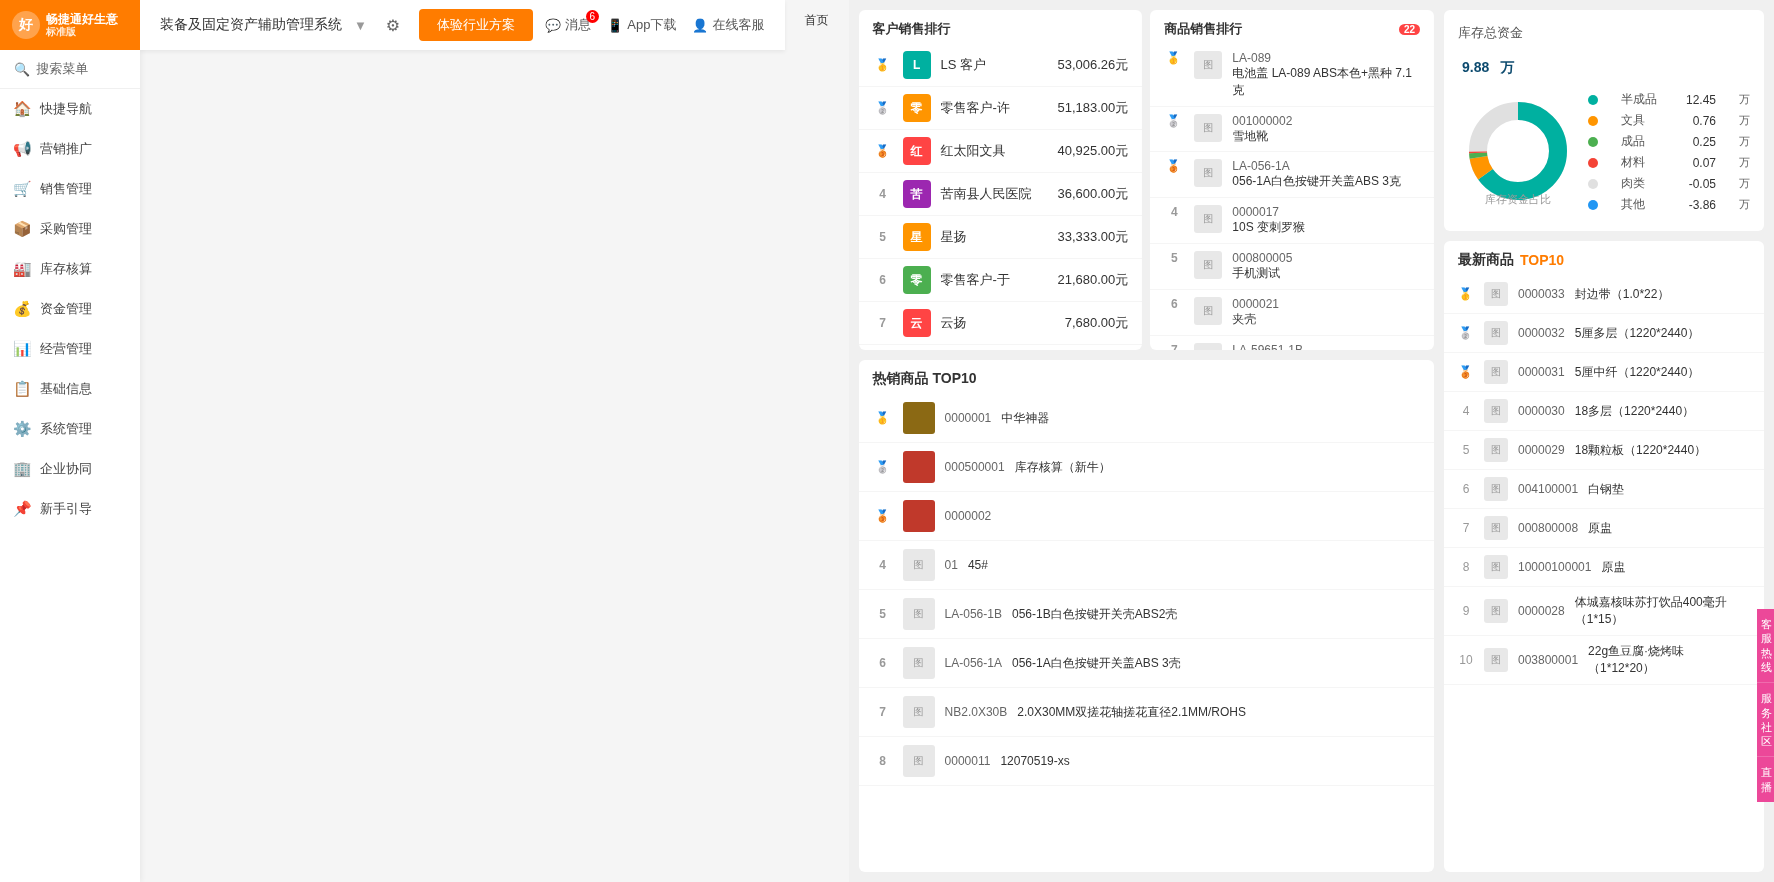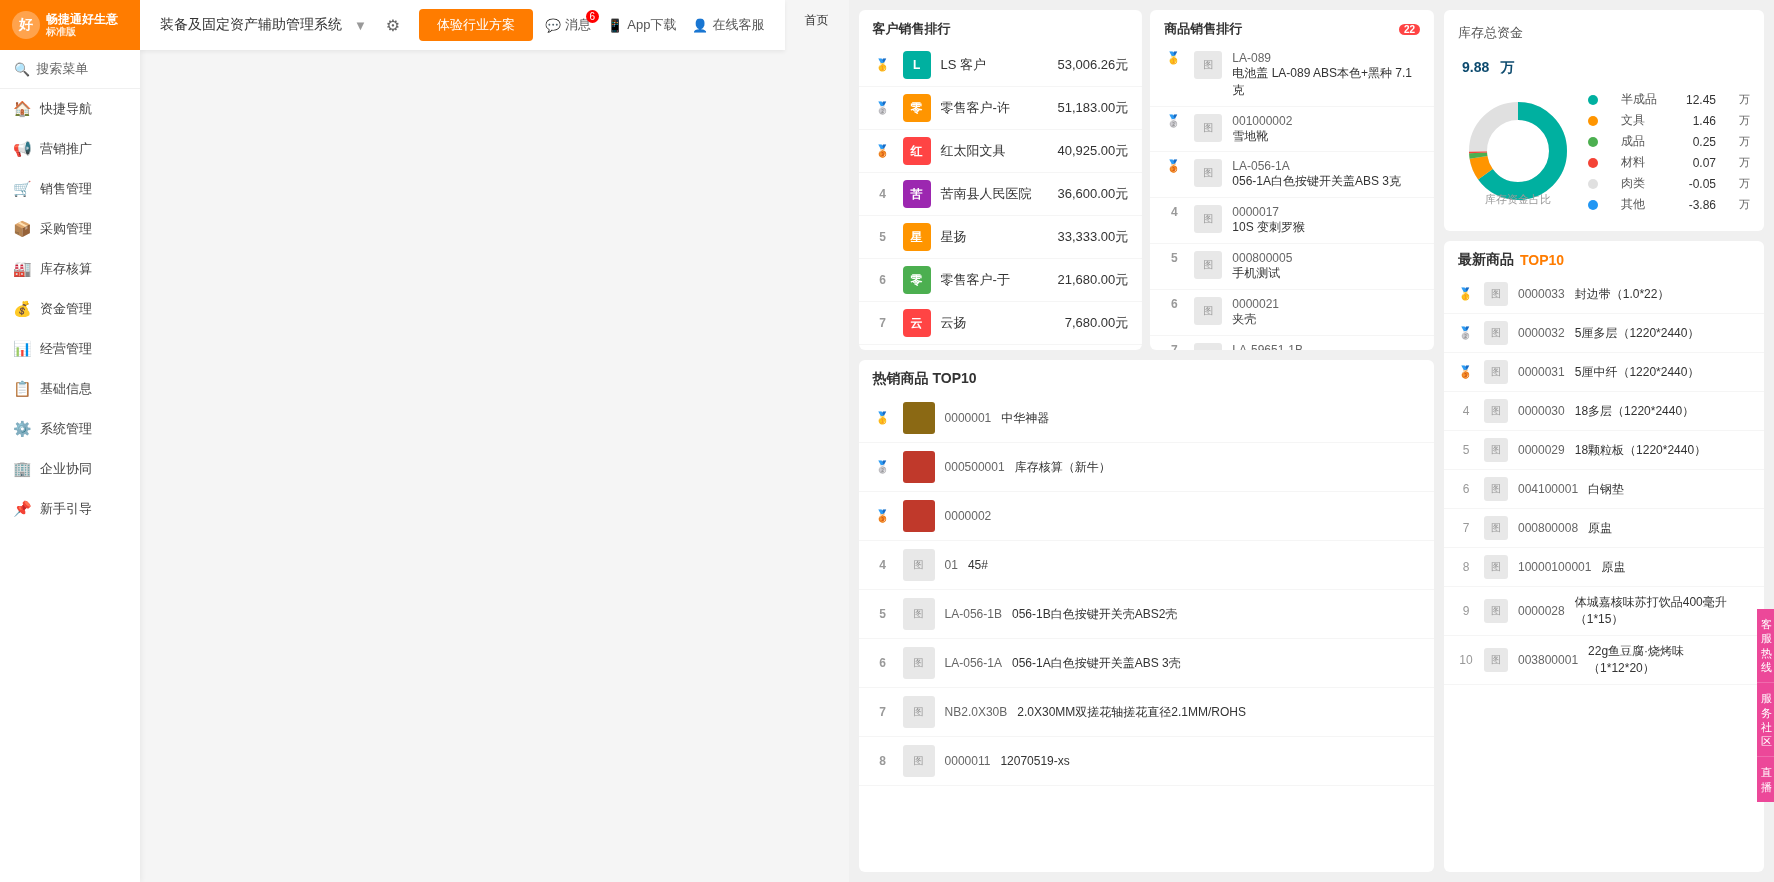--- a/index.html
+++ b/index.html
@@ -692,21 +692,21 @@
           <div class="legend-list" id="inventory-legend">
               <div class="legend-item">
     <div class="legend-dot" style="background:#00b0a0"></div>
     <span class="legend-label">半成品</span>
     <span class="legend-value">12.45</span>
     <span class="legend-unit">万</span>
   </div>
               <div class="legend-item">
     <div class="legend-dot" style="background:#ff9500"></div>
     <span class="legend-label">文具</span>
-    <span class="legend-value">1.46</span>
+    <span class="legend-value">0.76</span>
     <span class="legend-unit">万</span>
   </div>
               <div class="legend-item">
     <div class="legend-dot" style="background:#4caf50"></div>
     <span class="legend-label">成品</span>
     <span class="legend-value">0.25</span>
     <span class="legend-unit">万</span>
   </div>
               <div class="legend-item">
     <div class="legend-dot" style="background:#f44336"></div>

